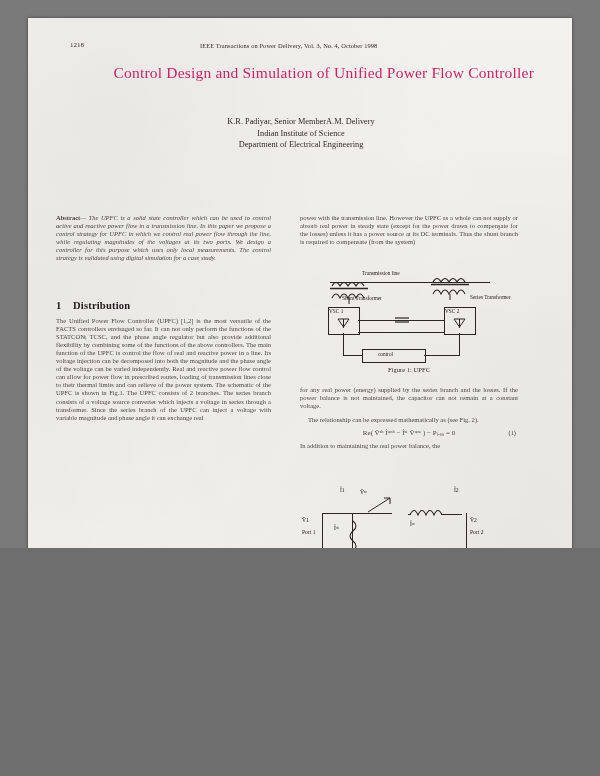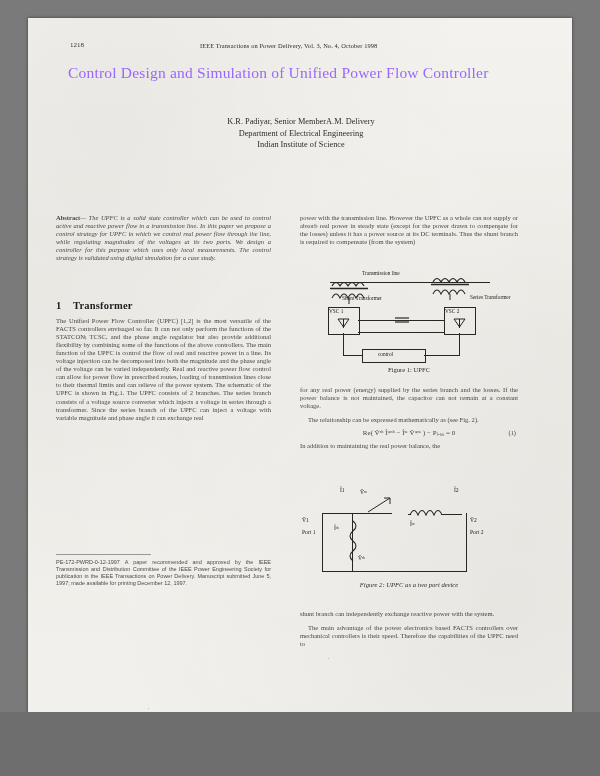--- a/index.html
+++ b/index.html
@@ -1,17 +1,17 @@
 <!DOCTYPE html>
 <html><head>
 <meta charset="utf-8">
 <style>
   html,body{margin:0;padding:0;background:#6e6e6e;}
   .viewport{
-    width:600px;height:712px;position:relative;overflow:hidden;
+    width:600px;height:548px;position:relative;overflow:hidden;
     background:#7a7a7a;
     font-family:"Liberation Serif", serif;
   }
   .page{
     position:absolute;left:28px;top:18px;width:544px;height:740px;
     background:#f2f0ec;
     box-shadow:0 0 3px rgba(0,0,0,.5);
     overflow:hidden;
   }
   
@@ -40,22 +40,22 @@
   
   .runhead{
     position:absolute;top:24px;left:0;width:100%;
     font-size:6.4px;letter-spacing:.1px;color:#272320;
   }
   .folio{position:absolute;left:42px;top:23px;font-size:7px;color:#2a2622;}
   .runhead .jref{position:absolute;left:172px;top:0;white-space:nowrap;}
 
   .title{
     position:absolute;top:44px;left:40px;width:466px;
-    text-align:left;font-size:15.5px;line-height:22px;
-    color:#8b5cf6;letter-spacing:.2px;
+    text-align:right;font-size:15.5px;line-height:22px;
+    color:#be185d;letter-spacing:.2px;
   }
   .authors{
     position:absolute;top:98px;left:40px;width:466px;text-align:center;
     font-size:8.3px;line-height:11.6px;color:#211d19;
   }
   .authrow{display:flex;justify-content:center;}
   .affil{font-size:8.3px;line-height:11.6px;}
 
   
   .col{position:absolute;top:0;font-size:6.55px;line-height:8.05px;
@@ -131,31 +131,31 @@
         <span class="jref">IEEE Transactions on Power Delivery, Vol. 3, No. 4, October 1998</span>
       </div>
 
       <div class="title blur">Control Design and Simulation of Unified Power Flow Controller</div>
 
       <div class="authors blur">
         <div class="authrow">
           <span>K.R. Padiyar, Senior Member</span>
           <span>A.M. Delivery</span>
         </div>
+        <div class="affil">Indian Institute of Science</div>
         <div class="affil">Department of Electrical Engineering</div>
-        <div class="affil">Indian Institute of Science</div>
       </div>
 
       <div class="abs blur2">
         <b>Abstract</b><span>— </span><span>The UPFC is a solid state controller which can be used to control active and reactive power flow in a transmission line. In this paper we propose a control strategy for UPFC in which we control real power flow through the line, while regulating magnitudes of the voltages at its two ports. We design a controller for this purpose which uses only local measurements. The control strategy is validated using digital simulation for a case study.</span>
       </div>
 
       <div class="col colL" style="top:284px;">
         <h2 class="sec blur">
-          <span class="num">1</span><span>Transformer</span>
+          <span class="num">1</span><span>Distribution</span>
         </h2>
         <p class="body blur2">The Unified Power Flow Controller (UPFC) [1,2] is the most versatile of the FACTS controllers envisaged so far. It can not only perform the functions of the STATCON, TCSC, and the phase angle regulator but also provide additional flexibility by combining some of the functions of the above controllers. The main function of the UPFC is control the flow of real and reactive power in a line. Its voltage injection can be decomposed into both the magnitude and the phase angle of the voltage can be varied independently. Real and reactive power flow control can allow for power flow in prescribed routes, loading of transmission lines close to their thermal limits and can relieve of the power system. The schematic of the UPFC is shown in Fig.1. The UPFC consists of 2 branches. The series branch consists of a voltage source converter which injects a voltage in series through a transformer. Since the series branch of the UPFC can inject a voltage with variable magnitude and phase angle it can exchange real</p>
       </div>
 
       <div class="ftrule"></div>
       <div class="footnote blur2">PE-172-PWRD-0-12-1997  A paper recommended and approved by the IEEE Transmission and Distribution Committee of the IEEE Power Engineering Society for publication in the IEEE Transactions on Power Delivery. Manuscript submitted June 5, 1997; made available for printing December 12, 1997.</div>
 
       <div class="col colR" style="top:196px;">
         <p class="body blur2">power with the transmission line. However the UPFC as a whole can not supply or absorb real power in steady state (except for the power drawn to compensate for the losses) unless it has a power source at its DC terminals. Thus the shunt branch is required to compensate (from the system)</p>
       </div>

